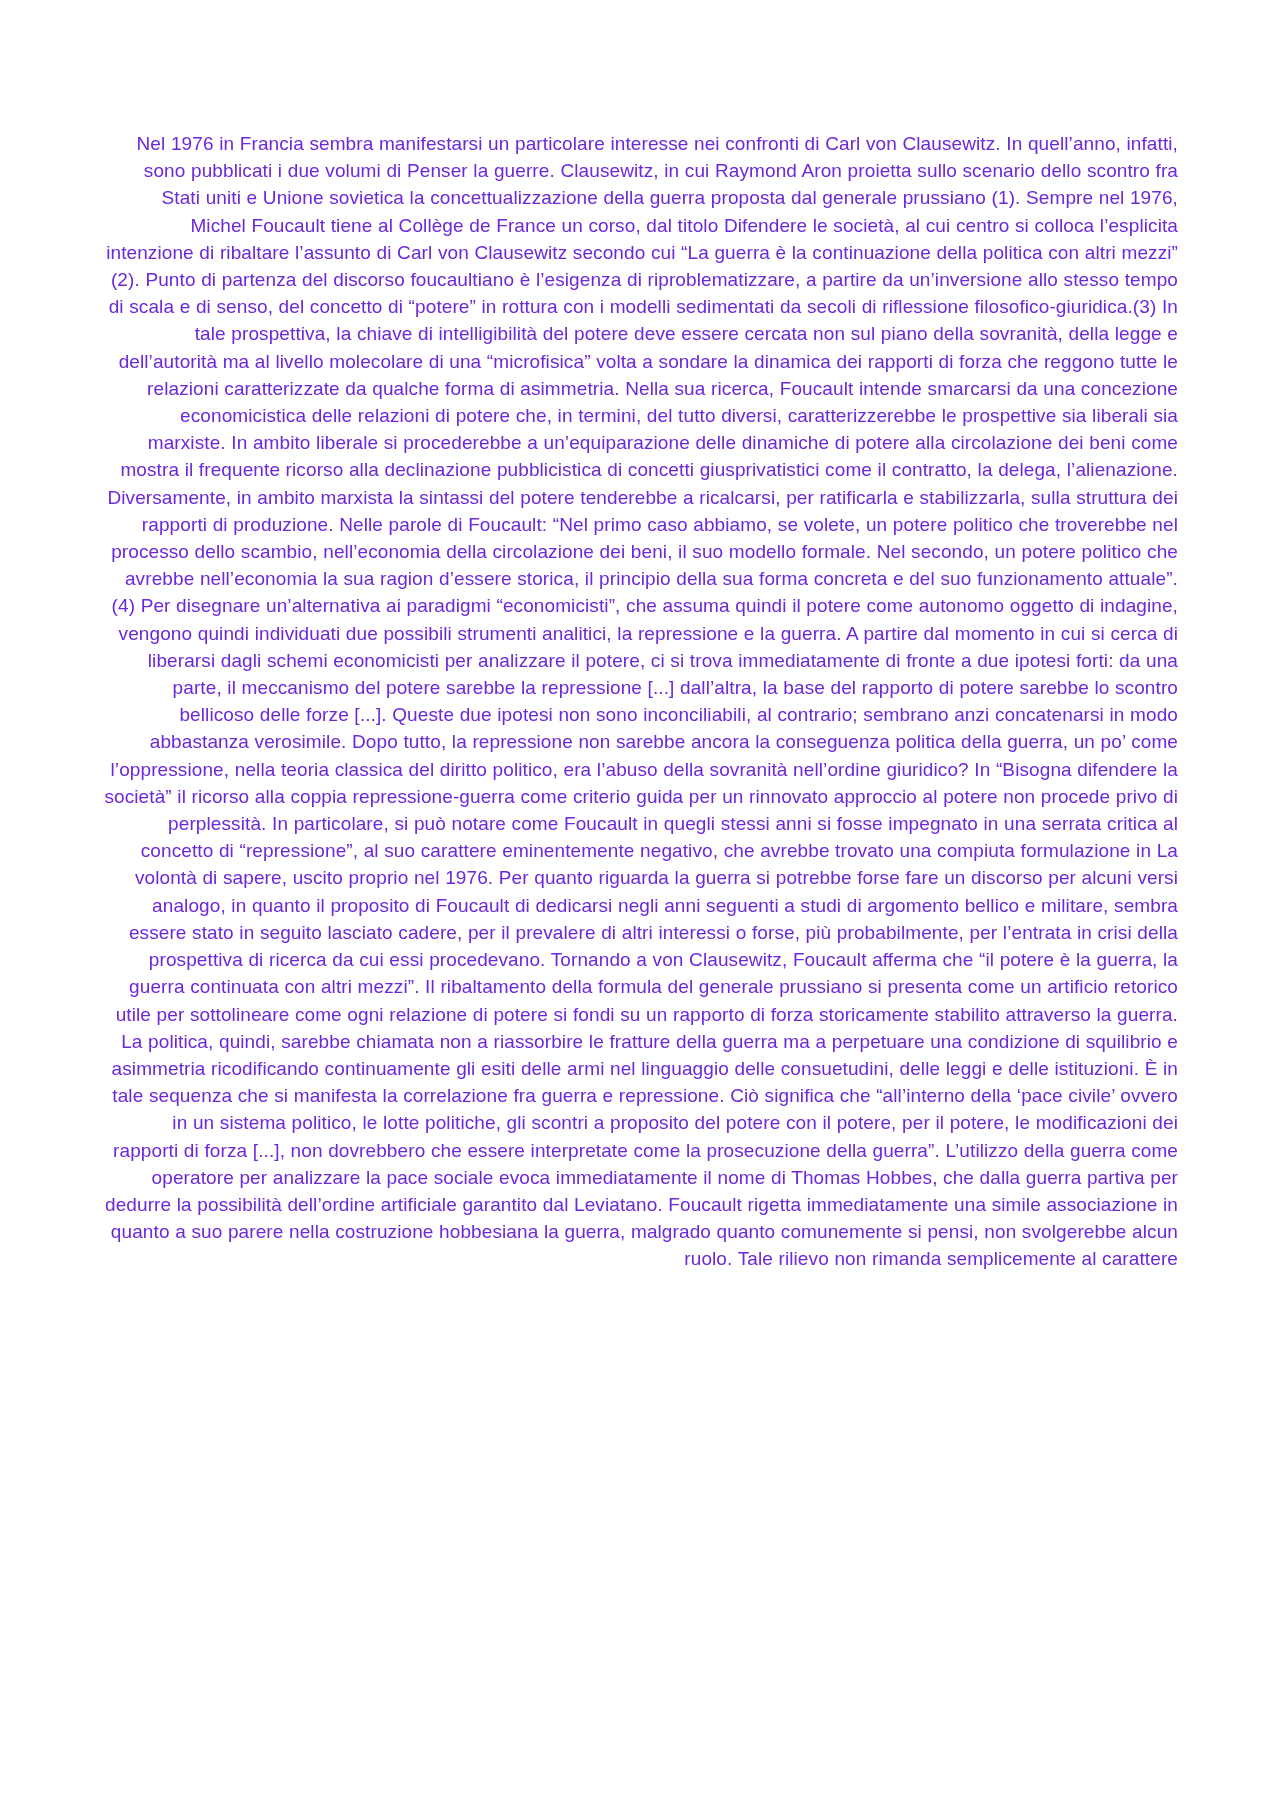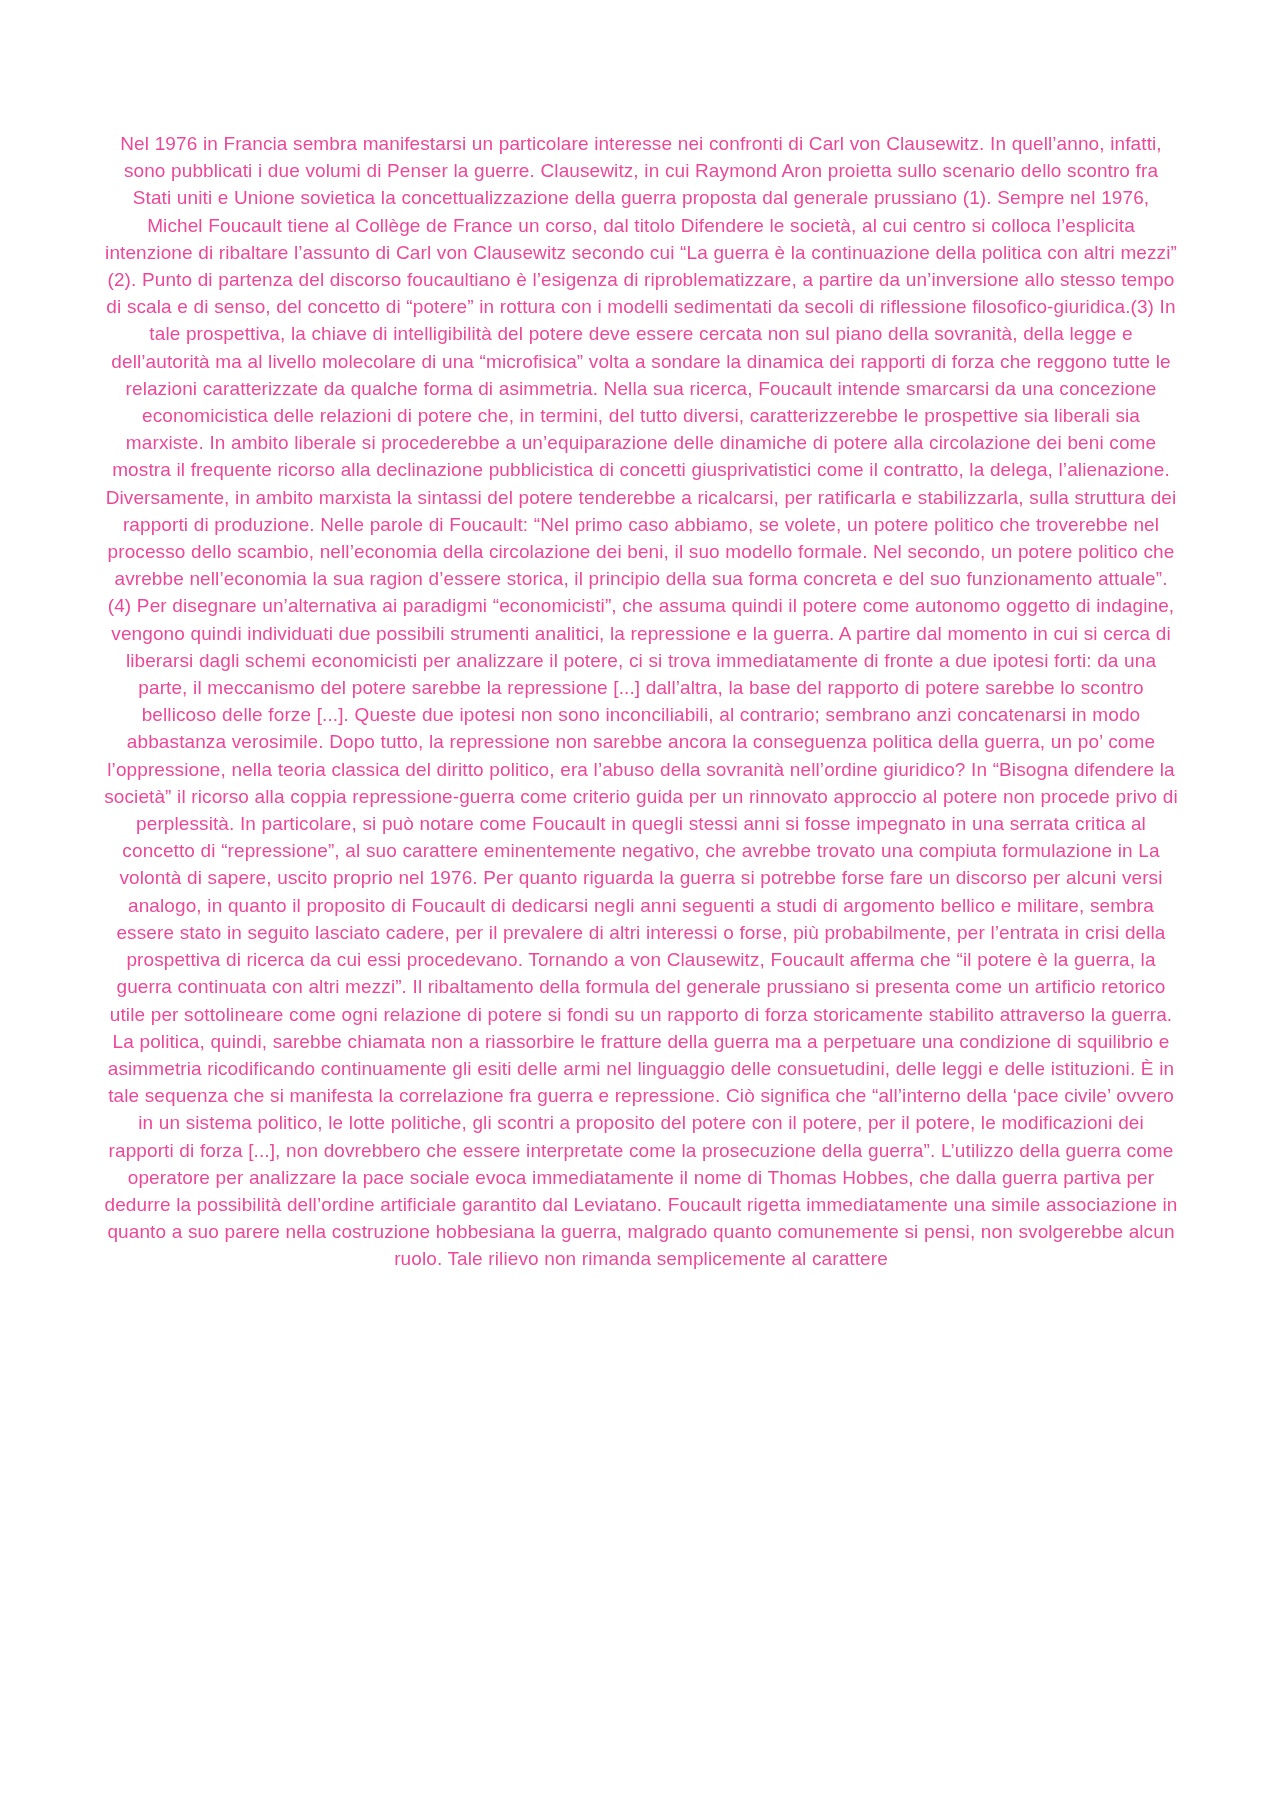--- a/index.html
+++ b/index.html
@@ -20,22 +20,22 @@
       background: #ffffff;
     }
     .body-text {
       position: absolute;
       left: 104px;
       top: 130px;
       width: 1074px;
       margin: 0;
       font-size: 19px;
       line-height: 27.2px;
-      text-align: center;
-      color: #ec4899;
+      text-align: right;
+      color: #6d28d9;
       letter-spacing: 0.1px;
       word-spacing: 0.2px;
     }
   </style>
 </head>
 <body>
 
 <div class="page">
   <p class="body-text">Nel 1976 in Francia sembra manifestarsi un particolare interesse nei confronti di Carl von Clausewitz. In quell’anno, infatti, sono pubblicati i due volumi di Penser la guerre. Clausewitz, in cui Raymond Aron proietta sullo scenario dello scontro fra Stati uniti e Unione sovietica la concettualizzazione della guerra proposta dal generale prussiano (1). Sempre nel 1976, Michel Foucault tiene al Collège de France un corso, dal titolo Difendere le società, al cui centro si colloca l’esplicita intenzione di ribaltare l’assunto di Carl von Clausewitz secondo cui “La guerra è la continuazione della politica con altri mezzi” (2). Punto di partenza del discorso foucaultiano è l’esigenza di riproblematizzare, a partire da un’inversione allo stesso tempo di scala e di senso, del concetto di “potere” in rottura con i modelli sedimentati da secoli di riflessione filosofico-giuridica.(3) In tale prospettiva, la chiave di intelligibilità del potere deve essere cercata non sul piano della sovranità, della legge e dell’autorità ma al livello molecolare di una “microfisica” volta a sondare la dinamica dei rapporti di forza che reggono tutte le relazioni caratterizzate da qualche forma di asimmetria. Nella sua ricerca, Foucault intende smarcarsi da una concezione economicistica delle relazioni di potere che, in termini, del tutto diversi, caratterizzerebbe le prospettive sia liberali sia marxiste. In ambito liberale si procederebbe a un’equiparazione delle dinamiche di potere alla circolazione dei beni come mostra il frequente ricorso alla declinazione pubblicistica di concetti giusprivatistici come il contratto, la delega, l’alienazione. Diversamente, in ambito marxista la sintassi del potere tenderebbe a ricalcarsi, per ratificarla e stabilizzarla, sulla struttura dei rapporti di produzione. Nelle parole di Foucault: “Nel primo caso abbiamo, se volete, un potere politico che troverebbe nel processo dello scambio, nell’economia della circolazione dei beni, il suo modello formale. Nel secondo, un potere politico che avrebbe nell’economia la sua ragion d’essere storica, il principio della sua forma concreta e del suo funzionamento attuale”.(4) Per disegnare un’alternativa ai paradigmi “economicisti”, che assuma quindi il potere come autonomo oggetto di indagine, vengono quindi individuati due possibili strumenti analitici, la repressione e la guerra. A partire dal momento in cui si cerca di liberarsi dagli schemi economicisti per analizzare il potere, ci si trova immediatamente di fronte a due ipotesi forti: da una parte, il meccanismo del potere sarebbe la repressione [...] dall’altra, la base del rapporto di potere sarebbe lo scontro bellicoso delle forze [...]. Queste due ipotesi non sono inconciliabili, al contrario; sembrano anzi concatenarsi in modo abbastanza verosimile. Dopo tutto, la repressione non sarebbe ancora la conseguenza politica della guerra, un po’ come l’oppressione, nella teoria classica del diritto politico, era l’abuso della sovranità nell’ordine giuridico? In “Bisogna difendere la società” il ricorso alla coppia repressione-guerra come criterio guida per un rinnovato approccio al potere non procede privo di perplessità. In particolare, si può notare come Foucault in quegli stessi anni si fosse impegnato in una serrata critica al concetto di “repressione”, al suo carattere eminentemente negativo, che avrebbe trovato una compiuta formulazione in La volontà di sapere, uscito proprio nel 1976. Per quanto riguarda la guerra si potrebbe forse fare un discorso per alcuni versi analogo, in quanto il proposito di Foucault di dedicarsi negli anni seguenti a studi di argomento bellico e militare, sembra essere stato in seguito lasciato cadere, per il prevalere di altri interessi o forse, più probabilmente, per l’entrata in crisi della prospettiva di ricerca da cui essi procedevano. Tornando a von Clausewitz, Foucault afferma che “il potere è la guerra, la guerra continuata con altri mezzi”. Il ribaltamento della formula del generale prussiano si presenta come un artificio retorico utile per sottolineare come ogni relazione di potere si fondi su un rapporto di forza storicamente stabilito attraverso la guerra. La politica, quindi, sarebbe chiamata non a riassorbire le fratture della guerra ma a perpetuare una condizione di squilibrio e asimmetria ricodificando continuamente gli esiti delle armi nel linguaggio delle consuetudini, delle leggi e delle istituzioni. È in tale sequenza che si manifesta la correlazione fra guerra e repressione. Ciò significa che “all’interno della ‘pace civile’ ovvero in un sistema politico, le lotte politiche, gli scontri a proposito del potere con il potere, per il potere, le modificazioni dei rapporti di forza [...], non dovrebbero che essere interpretate come la prosecuzione della guerra”. L’utilizzo della guerra come operatore per analizzare la pace sociale evoca immediatamente il nome di Thomas Hobbes, che dalla guerra partiva per dedurre la possibilità dell’ordine artificiale garantito dal Leviatano. Foucault rigetta immediatamente una simile associazione in quanto a suo parere nella costruzione hobbesiana la guerra, malgrado quanto comunemente si pensi, non svolgerebbe alcun ruolo. Tale rilievo non rimanda semplicemente al carattere</p>
 </div>

